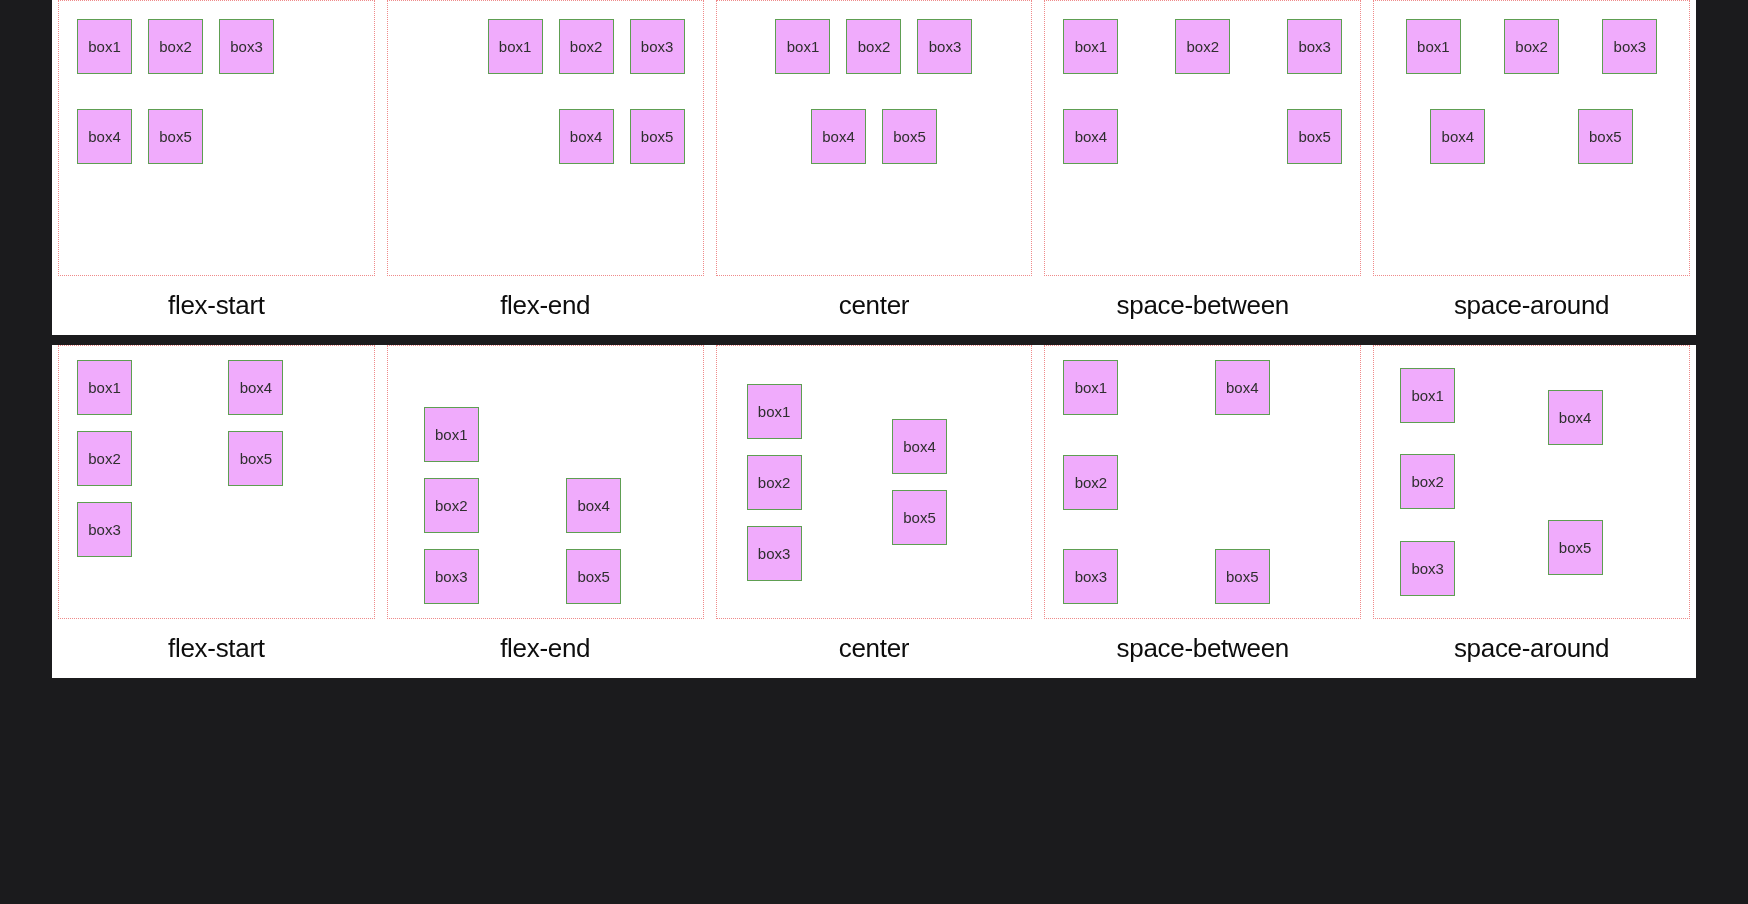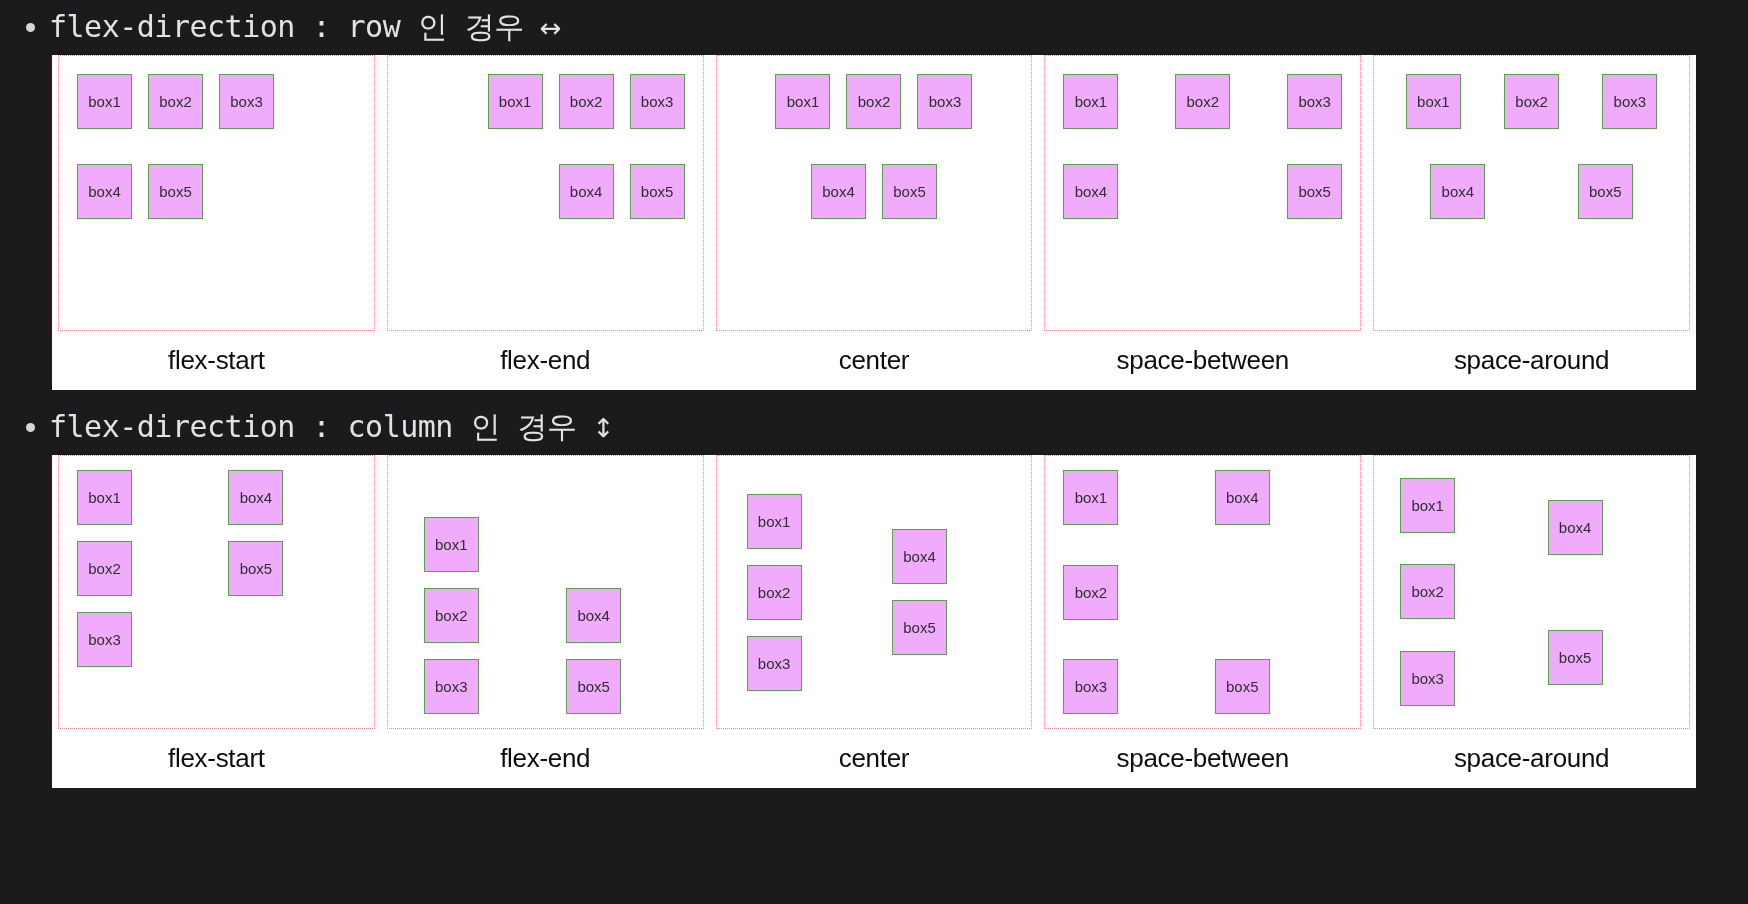--- a/index.html
+++ b/index.html
@@ -158,25 +158,20 @@
   .c-center .col.first { padding-left: 12px; }
   .c-space-around .col.first { padding-left: 8px; }
 
   .spacer-row { height: 10px; }
 </style>
 </head>
 <body>
 
 <div class="page">
 
-  <div class="heading">
-    <span class="bullet"></span>
-    <span class="htext">flex-direction : row 인 경우</span>
-    <span class="harrow">↔</span>
-  </div>
 
   <div class="card row-card">
     <div class="panels">
 
       <div class="panel">
         <div class="demo j-flex-start">
           <div class="line">
             <div class="box">box1</div>
             <div class="box">box2</div>
             <div class="box">box3</div>
@@ -252,25 +247,20 @@
           <div class="spacer"></div>
         </div>
         <div class="caption">space-around</div>
       </div>
 
     </div>
   </div>
 
   <div class="spacer-row"></div>
 
-  <div class="heading">
-    <span class="bullet"></span>
-    <span class="htext">flex-direction : column 인 경우</span>
-    <span class="harrow">↕</span>
-  </div>
 
   <div class="card col-card">
     <div class="panels">
 
       <div class="panel">
         <div class="demo c-flex-start">
           <div class="col first">
             <div class="box">box1</div>
             <div class="box">box2</div>
             <div class="box">box3</div>

